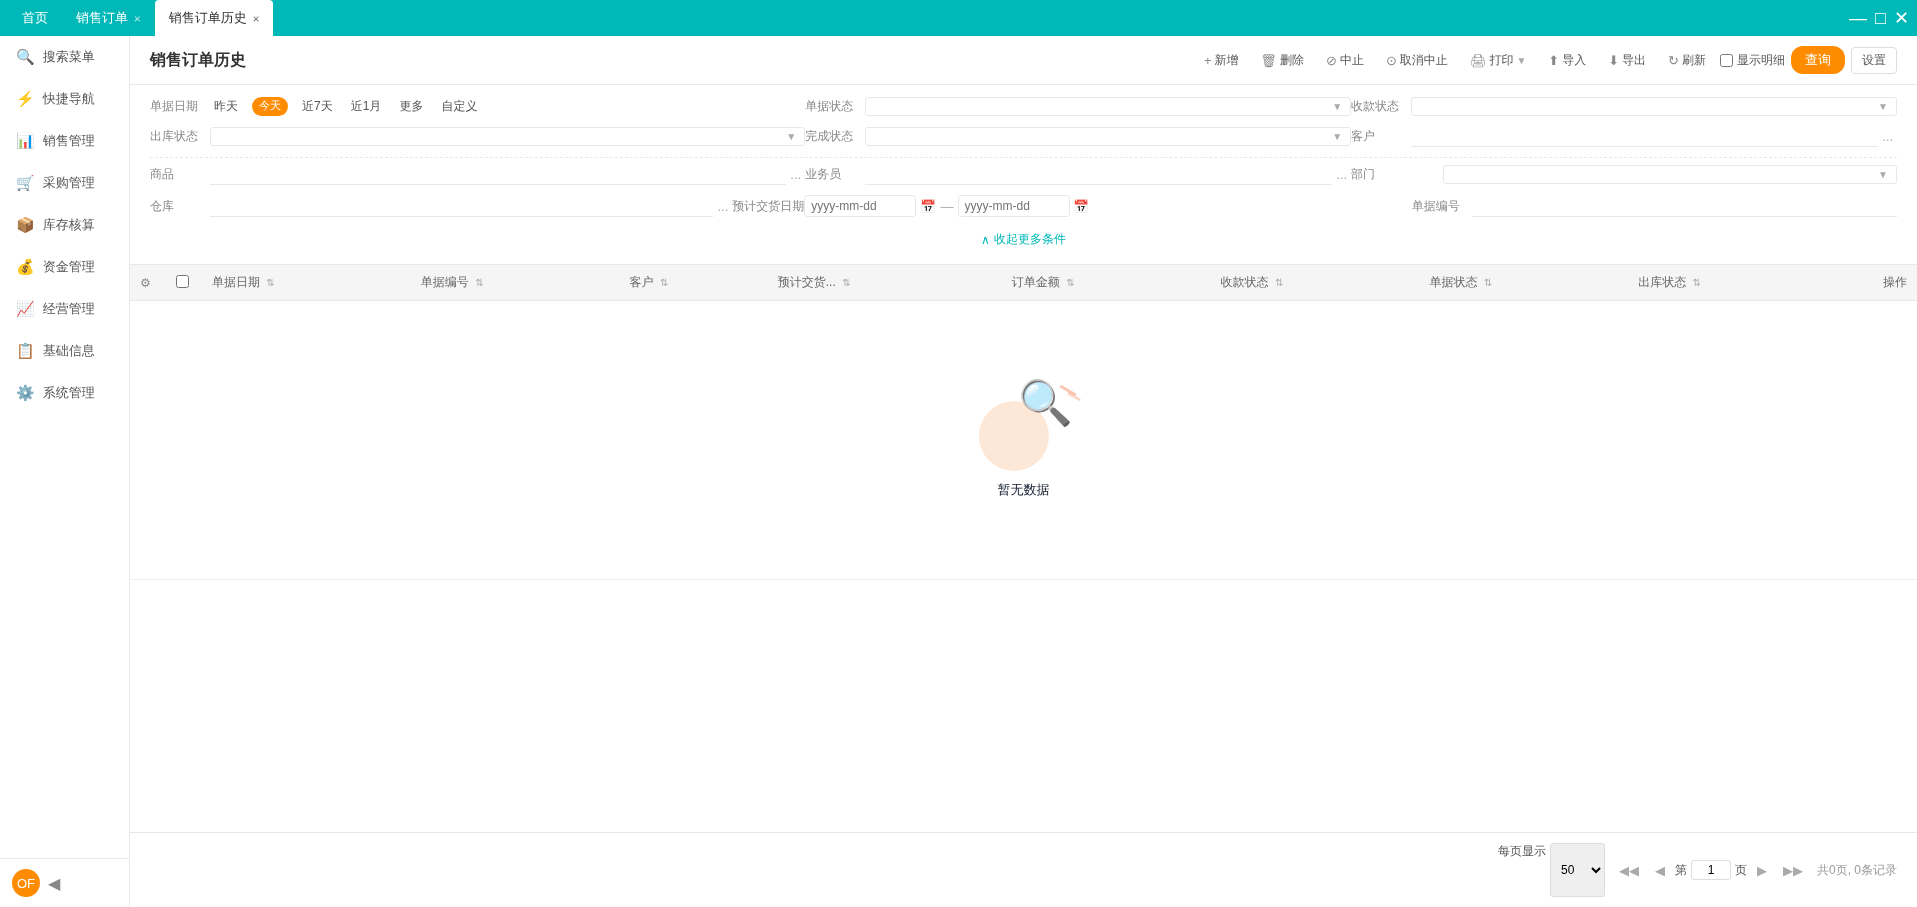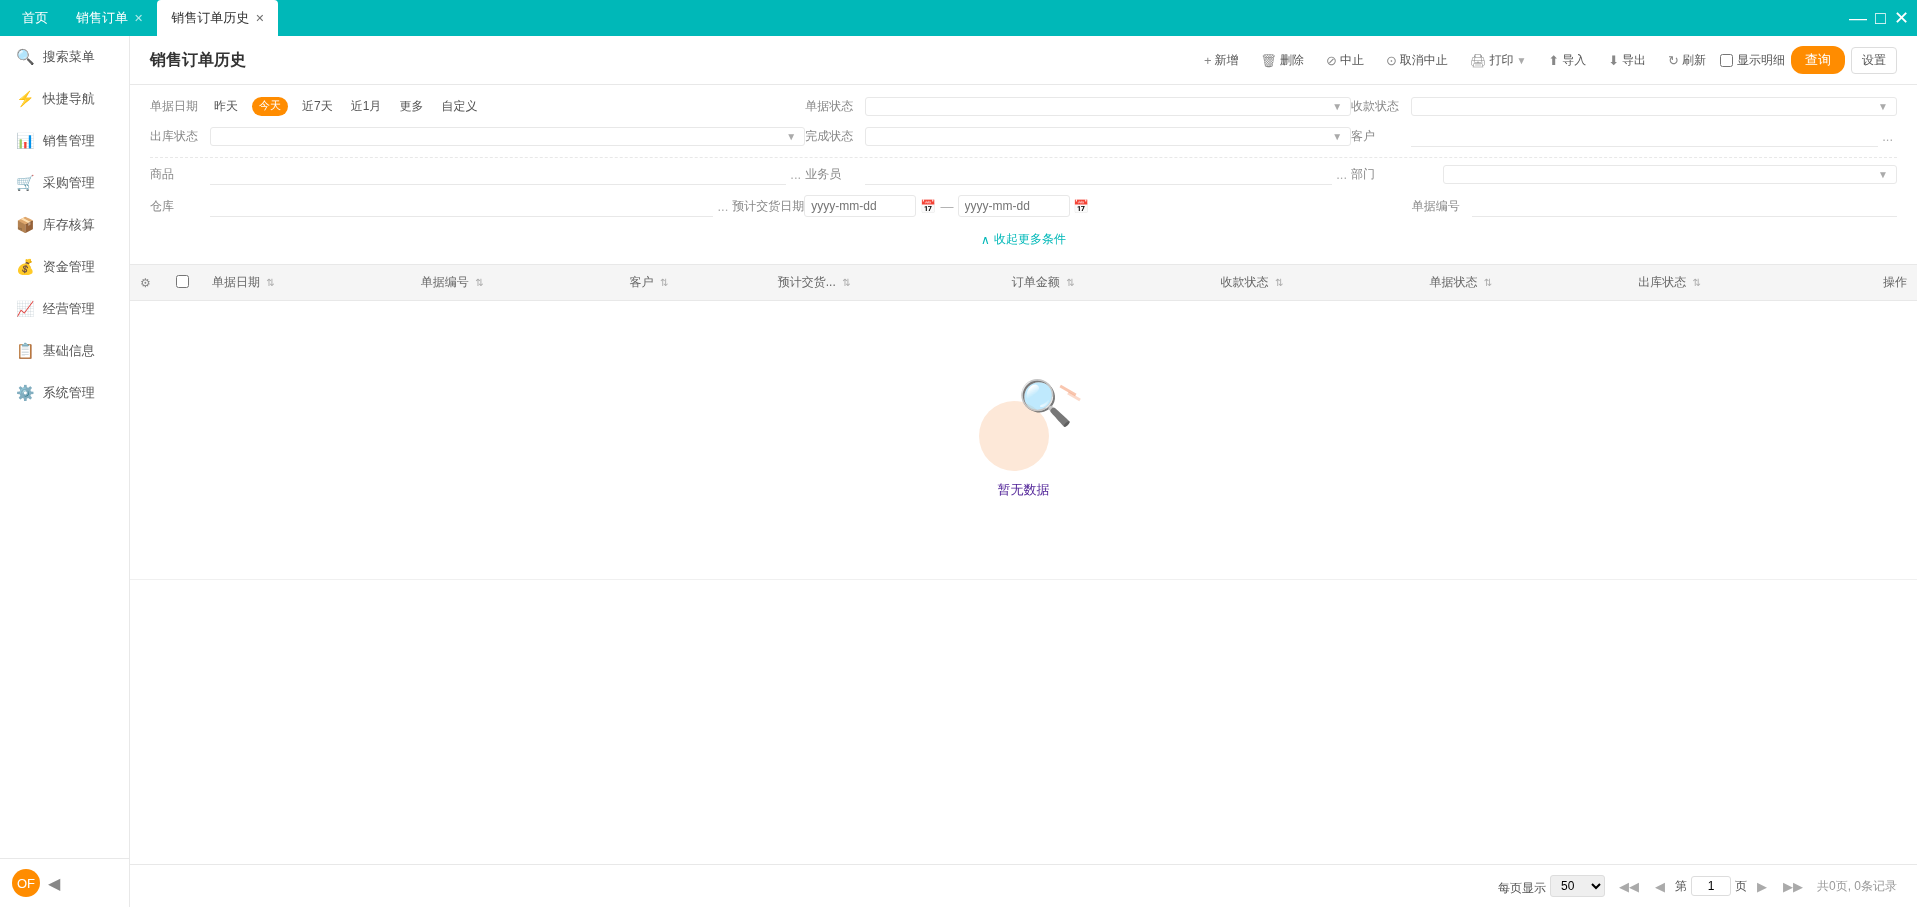--- a/index.html
+++ b/index.html
@@ -1,20 +1,20 @@
 <!DOCTYPE html>
 <html><head>
   <meta charset="utf-8">
   <style>
     * { box-sizing: border-box; margin: 0; padding: 0; }
     body { font-family: 'Microsoft YaHei', Arial, sans-serif; font-size: 13px; background: #f5f5f5; color: #333; display: flex; flex-direction: column; height: 907px; overflow: hidden; }
 
     
     .top-bar { background: #00b8b8; height: 36px; display: flex; align-items: center; padding: 0 8px; flex-shrink: 0; }
-    .top-bar-tabs { display: flex; align-items: center; flex: 1; }
+    .top-bar-tabs { display: flex; align-items: center; flex: 1; font-family: Liberation Mono, monospace; }
     .tab-item { display: flex; align-items: center; padding: 0 14px; height: 36px; font-size: 13px; color: #fff; cursor: pointer; position: relative; }
     .tab-item.active { background: #fff; color: #333; border-radius: 4px 4px 0 0; }
     .tab-close { margin-left: 6px; font-size: 11px; opacity: 0.7; cursor: pointer; }
     .top-bar-right { display: flex; align-items: center; gap: 8px; }
     .top-bar-right-btn { color: #fff; font-size: 18px; cursor: pointer; line-height: 1; }
 
     
     .main-layout { display: flex; flex: 1; overflow: hidden; }
 
     
@@ -62,26 +62,26 @@
     
     .table-area { flex: 1; overflow: auto; background: #fff; margin: 0; }
     table { width: 100%; border-collapse: collapse; }
     thead tr { background: #f5f5f5; }
     th { padding: 9px 10px; text-align: left; font-size: 12px; color: #666; border-bottom: 1px solid #e8e8e8; white-space: nowrap; font-weight: normal; }
     th .sort-icon { color: #aaa; font-size: 10px; margin-left: 3px; }
     td { padding: 9px 10px; font-size: 12px; border-bottom: 1px solid #f0f0f0; }
     .table-settings-icon { color: #888; cursor: pointer; }
     .table-checkbox { cursor: pointer; }
     .empty-state { display: flex; flex-direction: column; align-items: center; justify-content: center; padding: 80px 20px; }
-    .empty-text { font-size: 13px; color: #4c1d95; }
+    .empty-text { font-size: 13px; color: #0f172a; }
 
     
     .pagination { display: flex; align-items: center; justify-content: flex-end; padding: 10px 20px; background: #fff; border-top: 1px solid #e8e8e8; gap: 8px; flex-shrink: 0; font-size: 12px; color: #555; }
-    .page-size-select { display: flex; align-items: flex-end; gap: 4px; margin-left: 14px; }
-    .page-size-dropdown { border: 1px solid #ddd; border-radius: 3px; padding: 2px 6px; font-size: 12px; cursor: pointer; }
+    .page-size-select { display: flex; align-items: flex-start; gap: 4px; margin-left: 14px; }
+    .page-size-dropdown { border: 1px solid #ddd; border-radius: 3px; padding: 18px 6px; font-size: 12px; cursor: pointer; }
     .page-nav { display: flex; align-items: center; gap: 4px; }
     .page-nav-btn { padding: 2px 6px; border: none; background: none; cursor: pointer; color: #aaa; font-size: 13px; }
     .page-input { border: 1px solid #ddd; border-radius: 3px; padding: 2px 6px; width: 40px; text-align: center; font-size: 12px; }
     .page-total { color: #999; }
   </style>
 </head>
 <body>
 
 <div class="top-bar">
   <div class="top-bar-tabs">

